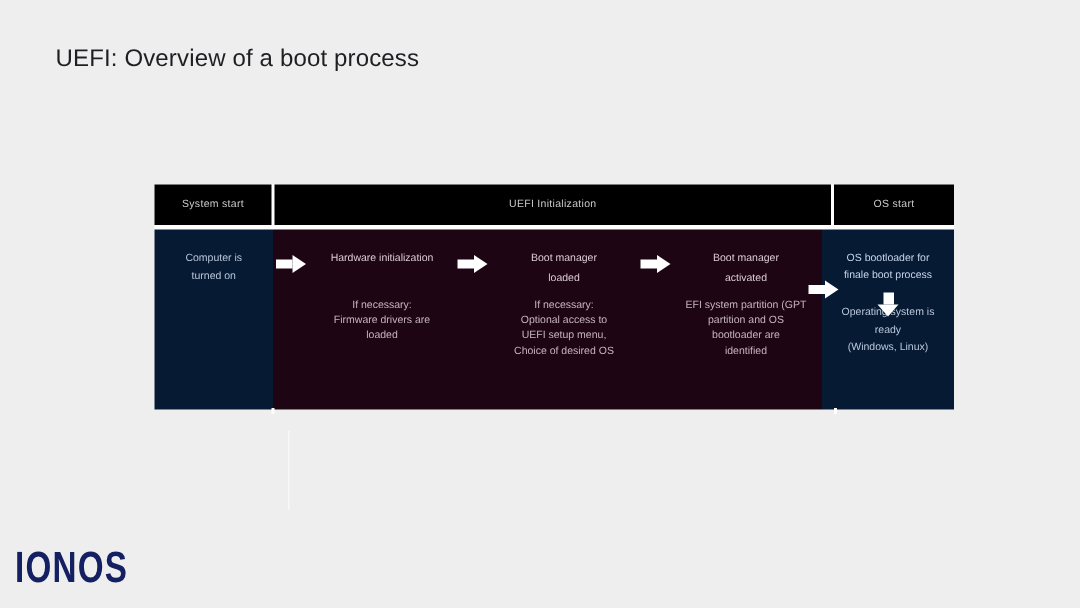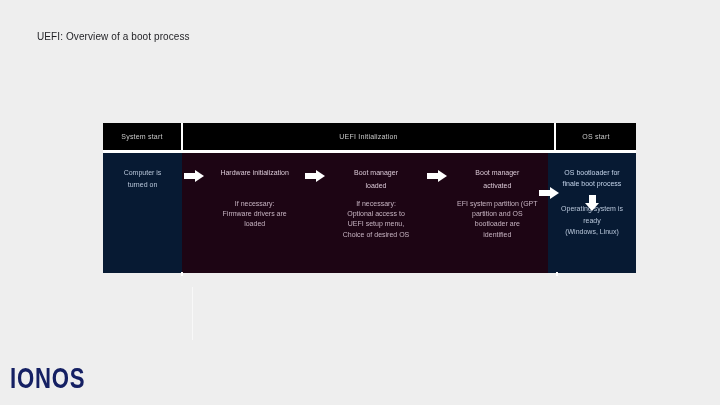--- a/index.html
+++ b/index.html
@@ -5,21 +5,21 @@
   * { margin:0; padding:0; box-sizing:border-box; }
   html,body { width:720px; height:405px; }
   body {
     background:#eeeeee;
     font-family:"Liberation Sans", sans-serif;
     position:relative;
     overflow:hidden;
   }
   .slide-title {
     position:absolute; left:37px; top:31px;
-    font-size:10px; font-weight:400; color:#1f1f23;
+    font-size:16px; font-weight:400; color:#1f1f23;
     letter-spacing:0.1px;
   }
   
   .diagram {
     position:absolute; left:103px; top:123px; width:533px;
     background:#ffffff;
   }
   .header-row { display:flex; gap:2px; height:27px; margin-bottom:3px; }
   .hcell {
     background:#000000; color:#c9c9c9; font-size:7px;

